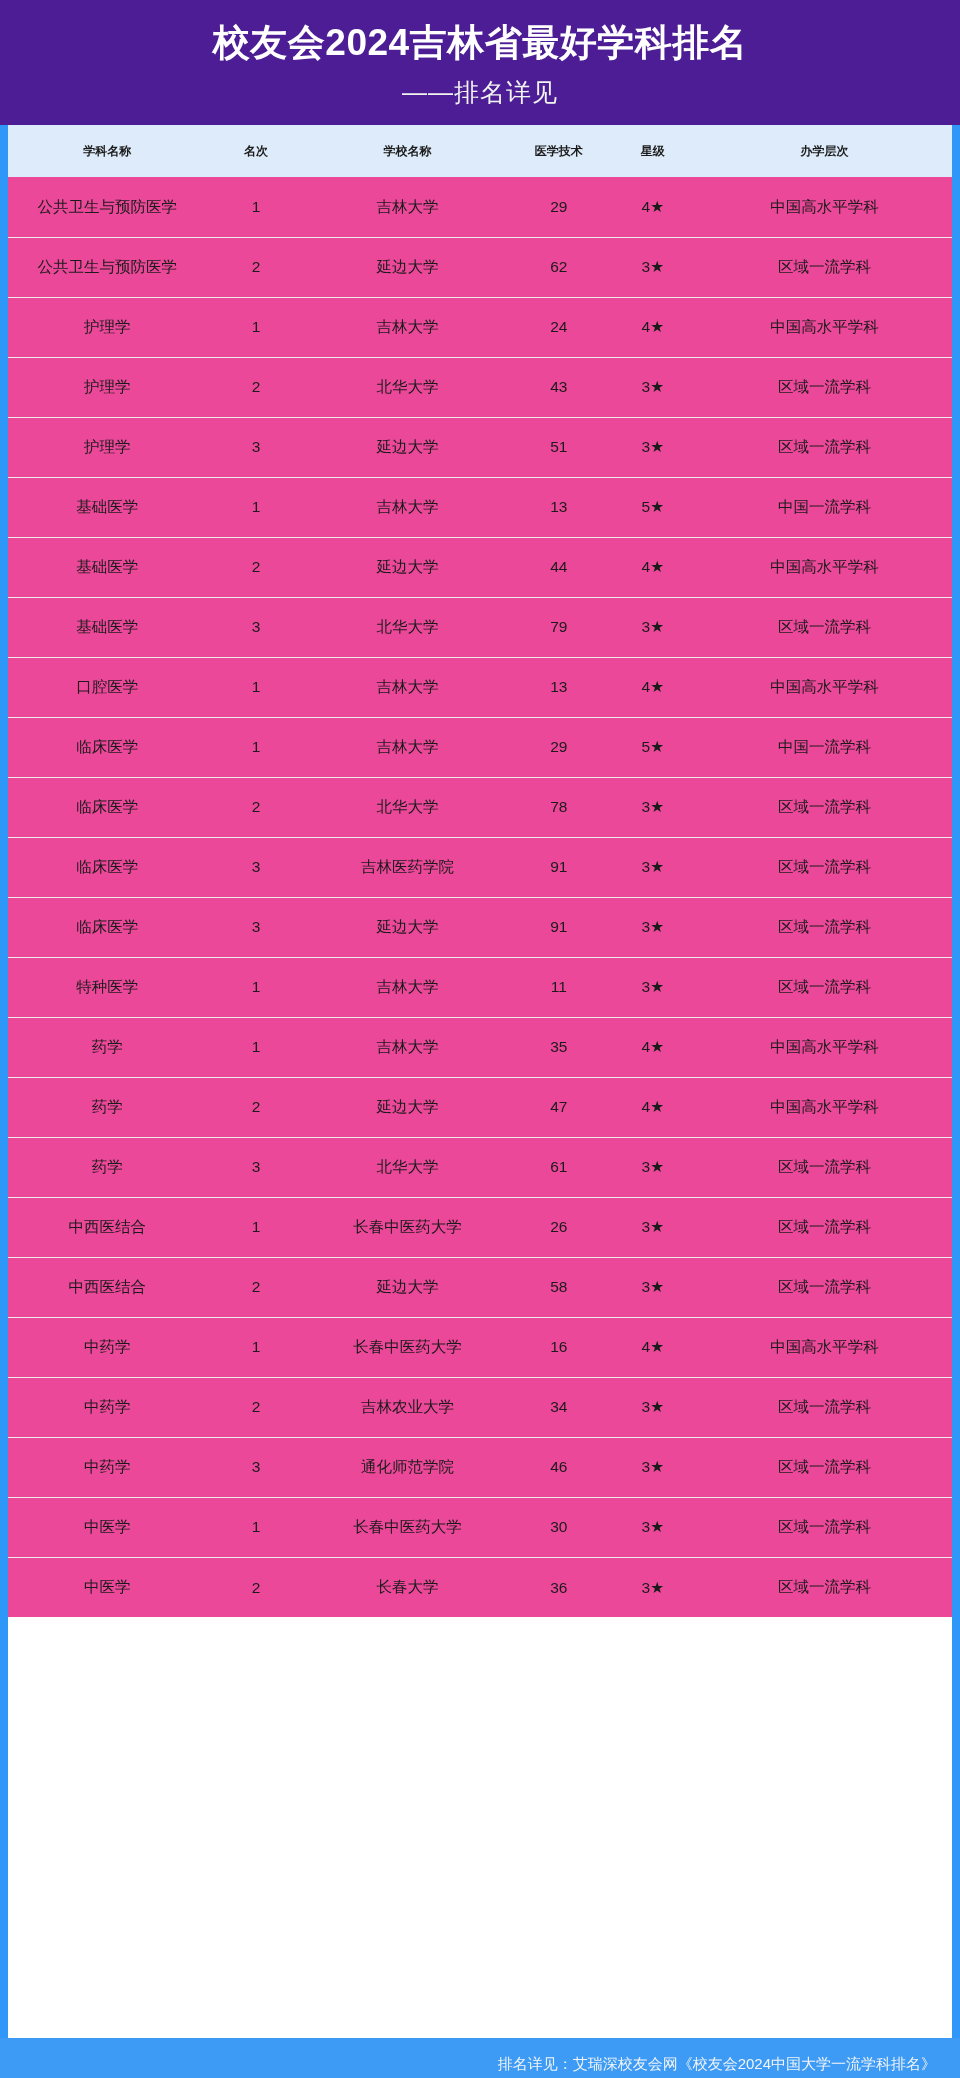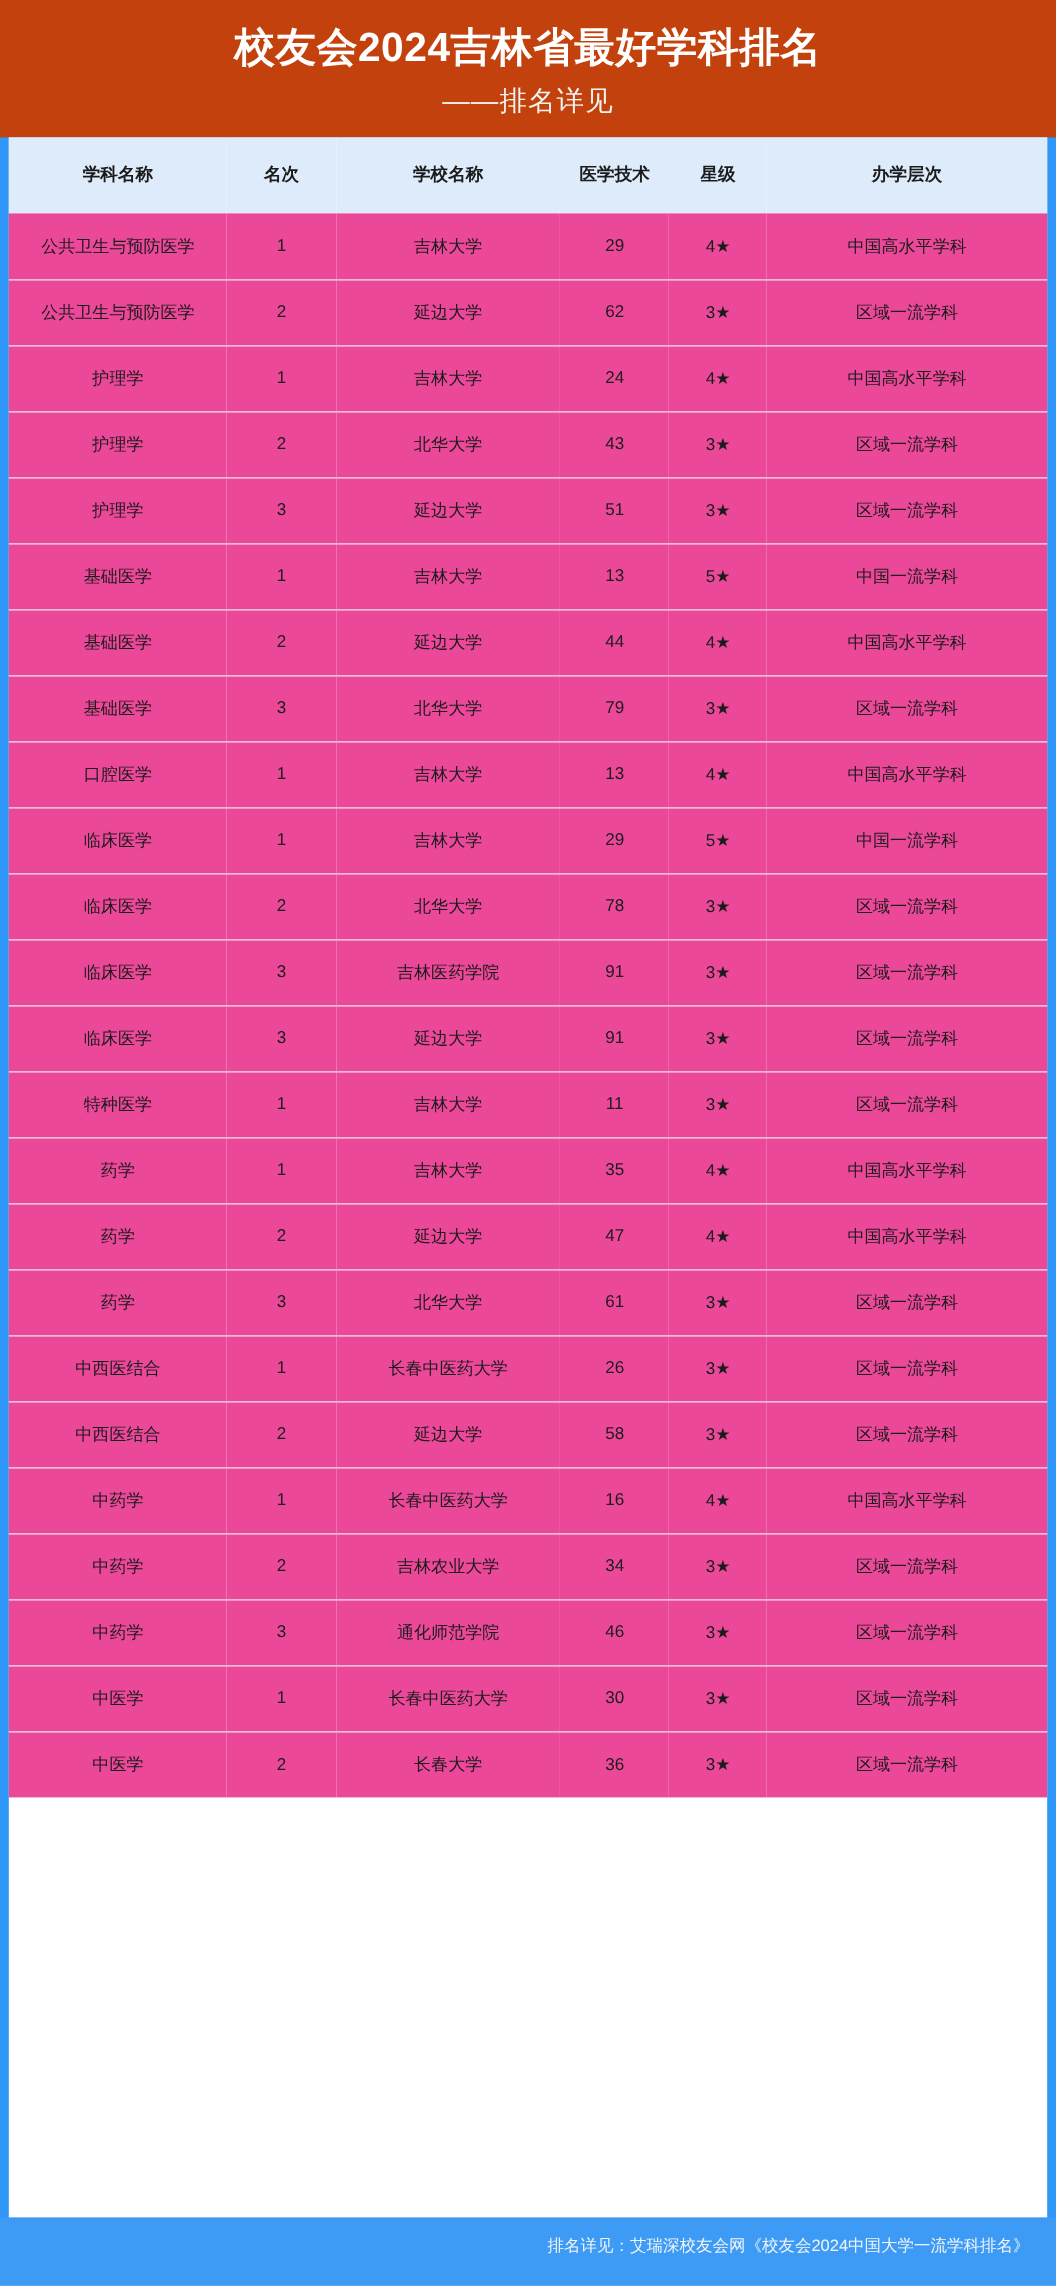--- a/index.html
+++ b/index.html
@@ -11,21 +11,21 @@
   #page {
     width: 960px;
     min-height: 2078px;
     background: #2f97f7;
     display: flex;
     flex-direction: column;
   }
 
   
   .header {
-    background: #c2410c;
+    background: #4c1d95;
     padding: 18px 0 14px 0;
     text-align: center;
     flex: 0 0 auto;
   }
   .header-title {
     color: #ffffff;
     font-size: 37px;
     font-weight: bold;
     letter-spacing: 0.5px;
     line-height: 1.35;
@@ -51,23 +51,23 @@
   table {
     width: 100%;
     border-collapse: collapse;
     table-layout: fixed;
   }
   thead tr {
     background: #ddebfa;
   }
   thead th {
     color: #1b1b1b;
-    font-size: 16px;
+    font-size: 12px;
     font-weight: bold;
-    height: 69px;
+    height: 52px;
     vertical-align: middle;
     text-align: center;
     white-space: nowrap;
   }
   tbody tr {
     background: #ec4899;
   }
   tbody tr + tr td {
     border-top: 1px solid #ececec;
   }
@@ -88,21 +88,21 @@
   .c-natrank  { width: 95px;  }
   .c-star     { width: 85px;  }
   .c-level    { width: 244px; }
 
   .star-cell { letter-spacing: 0px; }
 
   
   .footer {
     background: #3d9bf5;
     flex: 0 0 auto;
-    padding: 15px 24px 26px 0;
+    padding: 15px 24px 4px 0;
     text-align: right;
   }
   .footer-note {
     color: #f0f4f8;
     font-size: 15px;
     line-height: 1.4;
     white-space: nowrap;
   }
 </style>
 </head>

